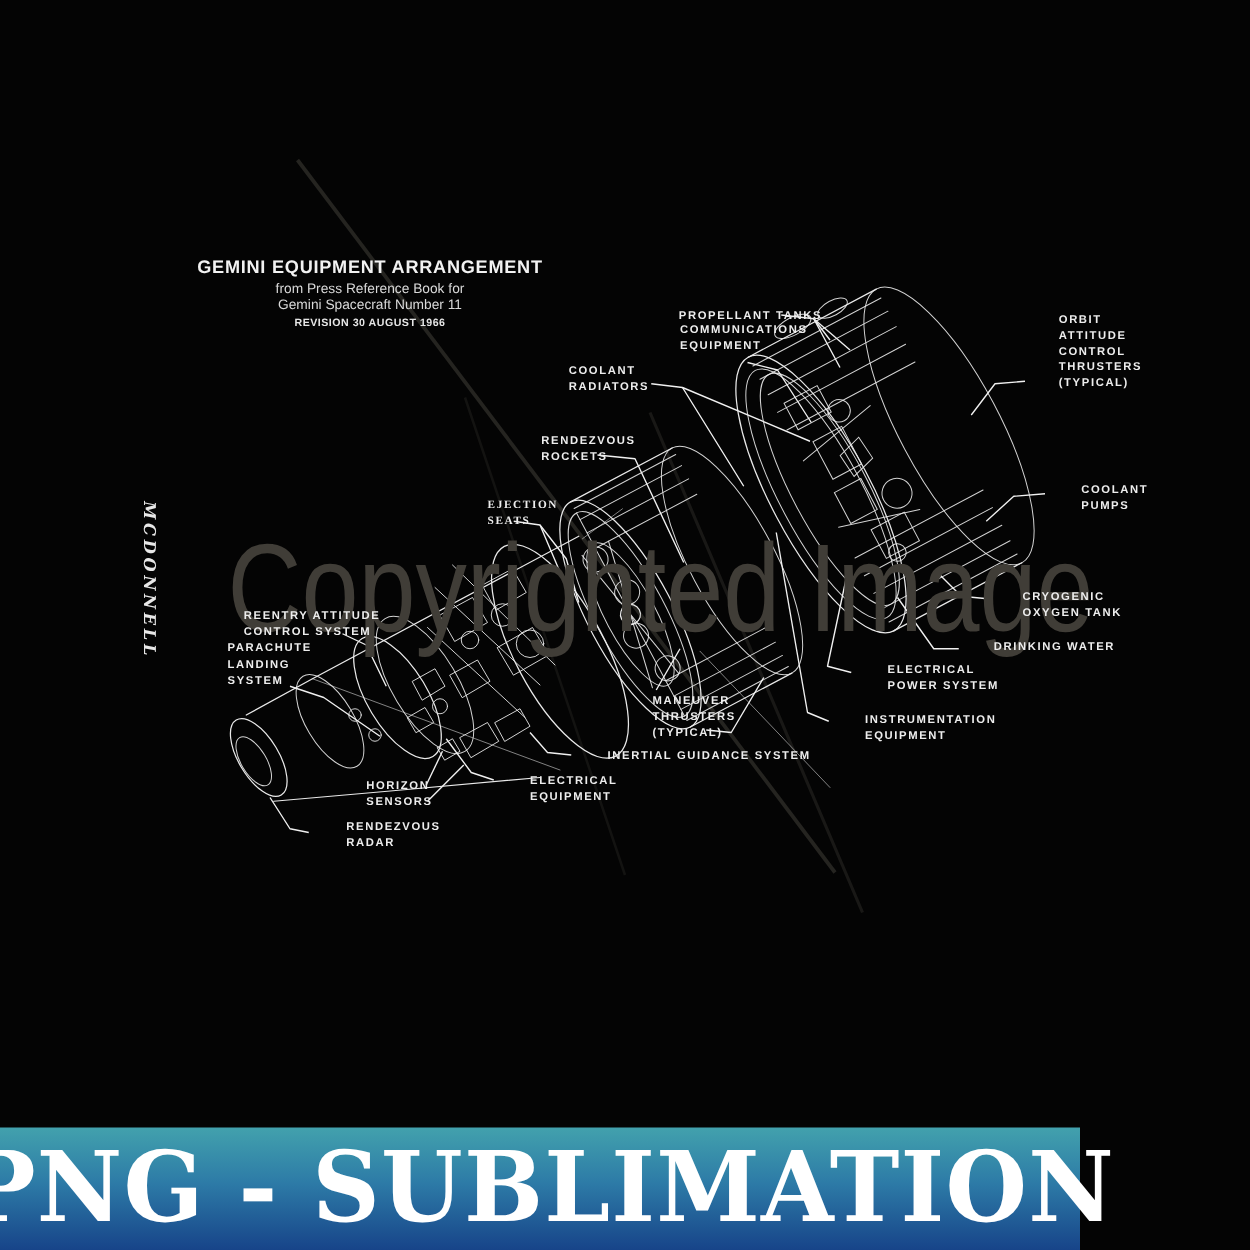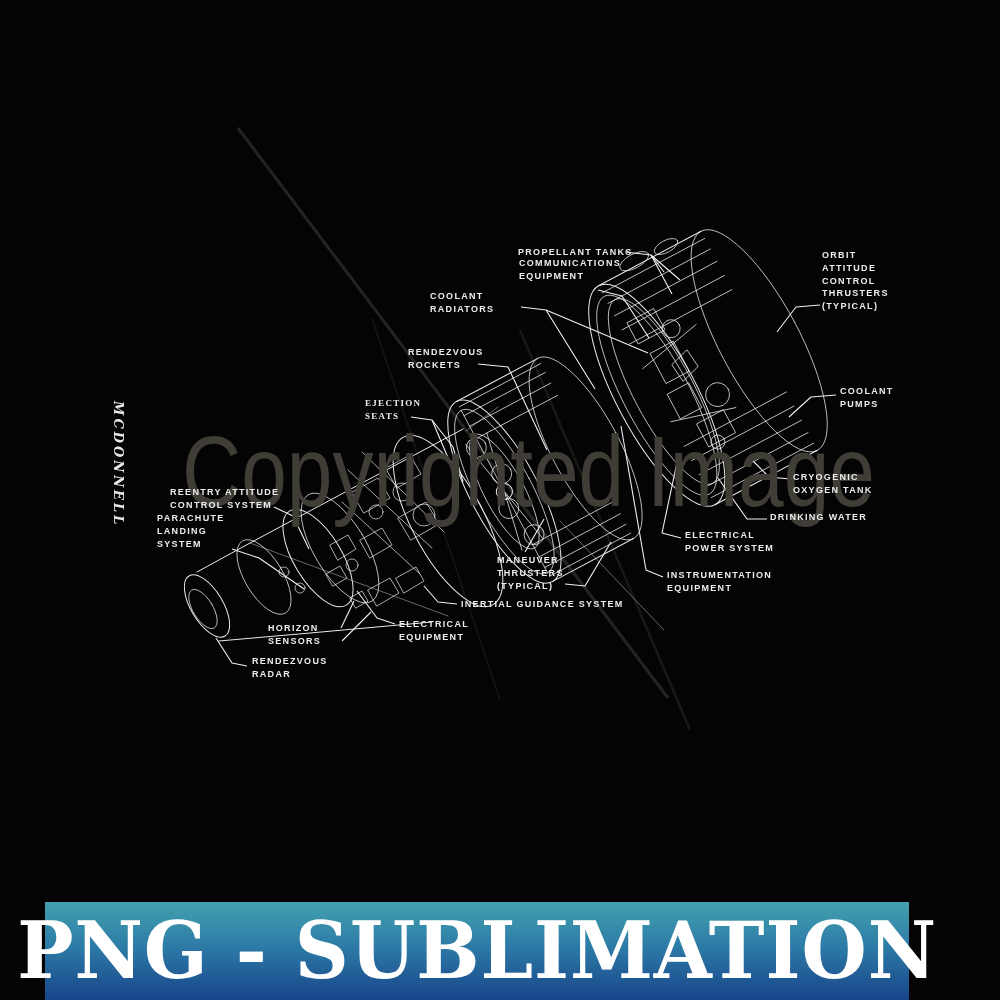--- a/index.html
+++ b/index.html
@@ -21,24 +21,24 @@
              font-family:"Liberation Sans",sans-serif;}
   
   #diagram{position:absolute;left:0;top:0;width:1000px;height:1000px;}
   #diagram .wf *{fill:none;stroke:var(--line,#e9e9e9);stroke-width:1;stroke-linecap:round;}
   #diagram .wf .thin{stroke-width:.8;opacity:.9;}
   #diagram .wf .faint{stroke-width:.8;opacity:.55;}
   #diagram .xmark line{stroke:#2b2a26;}
   #leader-lines polyline{fill:none;stroke:#f0f0f0;stroke-width:1.1;stroke-linejoin:round;}
   
   .dlabel{position:absolute;color:var(--label-color,#ededed);font-size:9px;font-weight:bold;
-          letter-spacing:1.3px;line-height:12.8px;white-space:pre;font-family:"Liberation Sans",sans-serif;}
+          letter-spacing:1.3px;line-height:12.8px;white-space:pre;font-family:"Liberation Sans",sans-serif;margin-left:25px;}
   
   #banner{position:absolute;left:0;top:902px;width:864px;height:98px;display:flex;
-          align-items:center;justify-content:center;margin-left:45px;}
+          align-items:center;justify-content:center;}
   #banner span{font-family:"DejaVu Serif",serif;font-weight:bold;font-size:78px;color:#fff;
                letter-spacing:1px;transform:scaleX(.96);white-space:nowrap;line-height:1;}
 </style>
 </head>
 <body>
 
 <div id="stage" style="--bg: #040404; --line: #e9e9e9; --label-color: #ededed; --watermark-color: #403d37;">
 
   <svg id="diagram" viewBox="0 0 1000 1000">
     <g class="xmark">
@@ -167,20 +167,26 @@
         <polyline points="341,628 354,601"></polyline>
         <polyline points="342,641 371,612"></polyline>
         <polyline points="247,666 232,663 216,638"></polyline>
         <polyline points="274,507 293,516 309,549"></polyline>
         <polyline points="232,549 259,558 304,589"></polyline>
       </g>
   </svg>
 
   <div id="watermark">Copyrighted Image</div>
 
+  <div id="title-block">
+    <div class="t1">GEMINI EQUIPMENT ARRANGEMENT</div>
+    <div class="t2">from Press Reference Book for</div>
+    <div class="t3">Gemini Spacecraft Number 11</div>
+    <div class="t4">REVISION 30 AUGUST 1966</div>
+  </div>
 
   <div id="mcdonnell">MCDONNELL</div>
 
   <div id="labels-layer">
       <div class="dlabel" style="left: 518px; top: 246px;">PROPELLANT TANKS</div>
       <div class="dlabel" style="left: 519px; top: 257px;">COMMUNICATIONS
 EQUIPMENT</div>
       <div class="dlabel" style="left: 430px; top: 290px;">COOLANT
 RADIATORS</div>
       <div class="dlabel" style="left: 408px; top: 346px;">RENDEZVOUS

